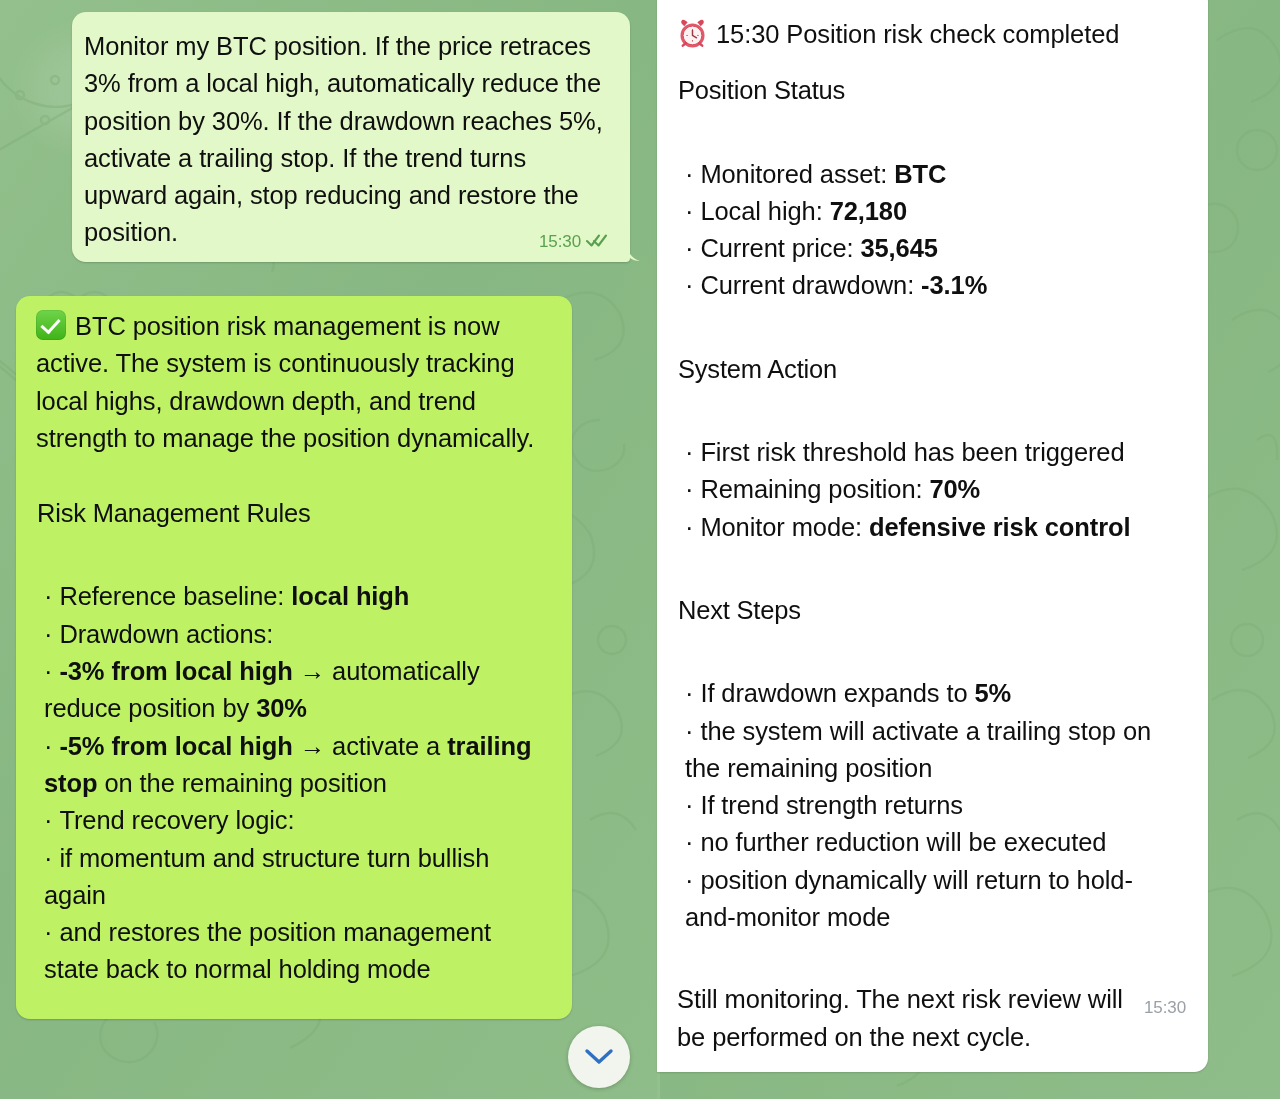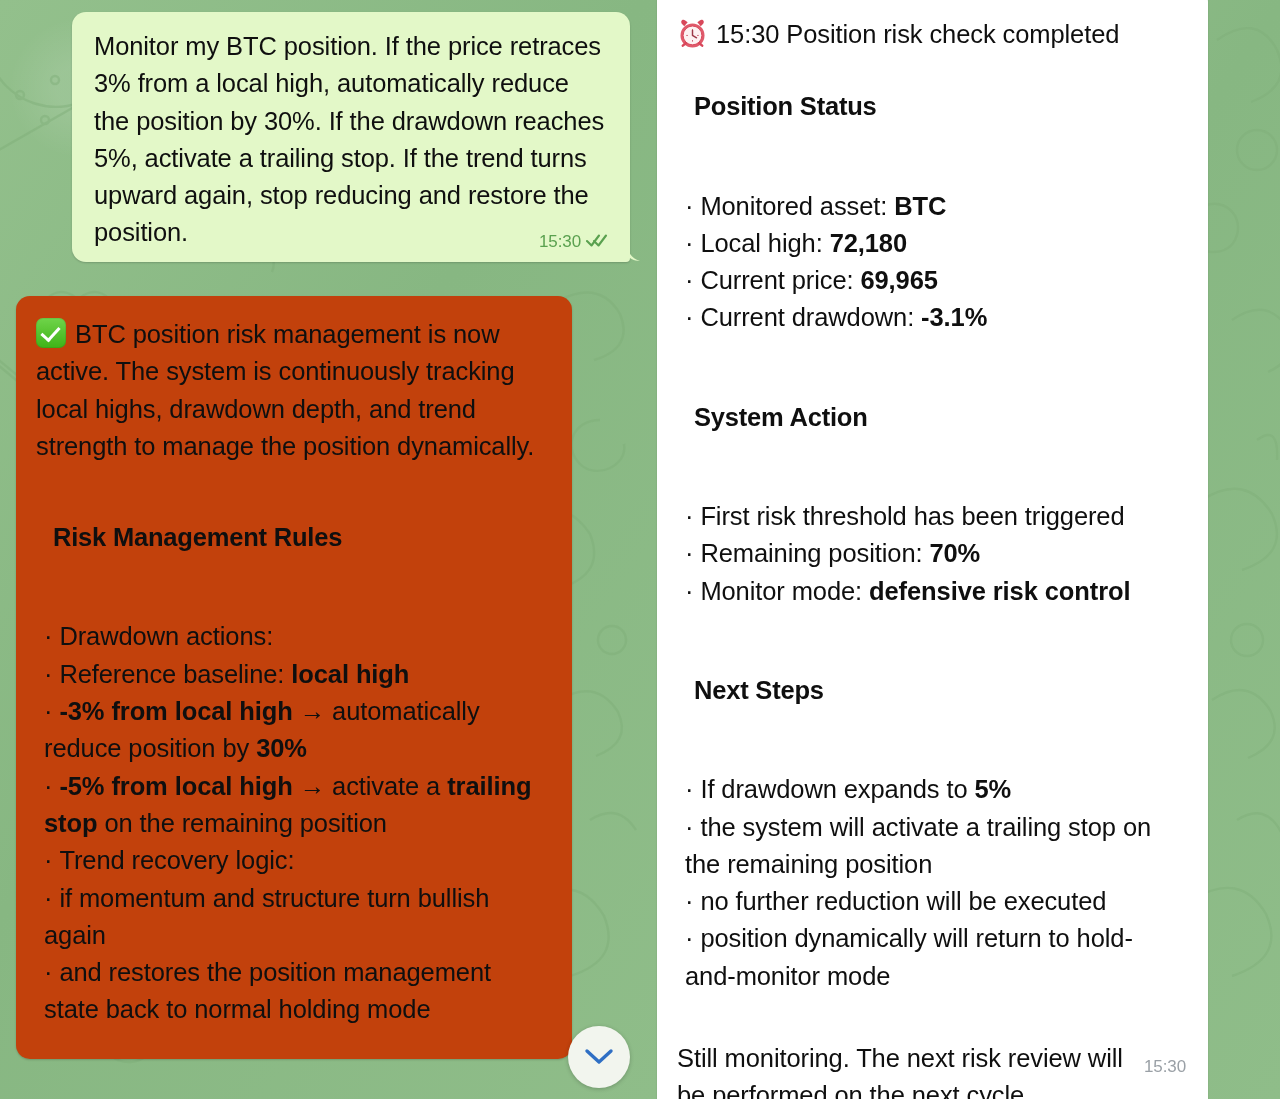--- a/index.html
+++ b/index.html
@@ -59,39 +59,39 @@
     font-size: 25.5px;
     line-height: 37.3px;
     color: #0f0f0f;
     letter-spacing: -0.1px;
   }
   .bubble-out {
     background: #e3f8c8;
     left: 72px;
     top: 12px;
     width: 558px;
-    padding: 16px 22px 10px 22px;
+    padding: 16px 22px 10px 12px;
     border-bottom-right-radius: 4px;
   }
   .bubble-out .tail {
     position: absolute;
     right: -11px;
     bottom: 0;
     width: 16px;
     height: 22px;
     overflow: hidden;
   }
   .bubble-out .tail svg { display:block; }
 
   .bubble-in-left {
-    background: #c2410c;
+    background: #bef264;
     left: 16px;
     top: 296px;
     width: 556px;
-    padding: 20px 20px 22px 20px;
+    padding: 12px 20px 22px 20px;
     border-radius: 14px;
     border-top-left-radius: 14px;
   }
 
   .bubble-in-right {
     background: #ffffff;
     left: 0px;
     top: -12px;
     width: 551px;
     padding: 28px 22px 16px 20px;
@@ -100,22 +100,22 @@
   }
 
   
   p.para {
     margin: 0;
   }
   .spacer { height: 37px; }
   .spacer-sm { height: 18px; }
   b, .b { font-weight: 700; }
   .heading {
-    font-weight: 700;
-    margin: 17px;
+    font-weight: 400;
+    margin: 1px;
     font-size: 25.5px;
     line-height: 37.3px;
     letter-spacing: -0.2px;
   }
   .bullets { margin: 8px; }
   .bullet-line { margin: 0; }
 
   
   .meta-out {
     position: absolute;
@@ -257,22 +257,22 @@
     </div>
 
     <div class="bubble bubble-in-left">
       <p class="para">
         <span class="emoji-check"></span><span>BTC position risk management is now active. The system is continuously tracking local highs, drawdown depth, and trend strength to manage the position dynamically.</span>
       </p>
       <div class="spacer"></div>
       <p class="heading">Risk Management Rules</p>
       <div class="spacer"></div>
       <div class="bullets">
+        <p class="bullet-line">·&nbsp;<span>Reference baseline: </span><b>local high</b></p>
         <p class="bullet-line">·&nbsp;<span>Drawdown actions:</span></p>
-        <p class="bullet-line">·&nbsp;<span>Reference baseline: </span><b>local high</b></p>
         <p class="bullet-line">·&nbsp;<b>-3% from local high</b><span> → automatically reduce position by </span><b>30%</b></p>
         <p class="bullet-line">·&nbsp;<b>-5% from local high</b><span> → activate a </span><b>trailing stop</b><span> on the remaining position</span></p>
         <p class="bullet-line">·&nbsp;<span>Trend recovery logic:</span></p>
         <p class="bullet-line">·&nbsp;<span>if momentum and structure turn bullish again</span></p>
         <p class="bullet-line">·&nbsp;<span>and restores the position management state back to normal holding mode</span></p>
       </div>
     </div>
 
     <div class="scroll-btn scroll-left">
       <svg width="30" height="20" viewBox="0 0 30 20">
@@ -326,41 +326,42 @@
         </span><span>15:30</span>&nbsp;<span>Position risk check completed</span>
       </p>
 
       <div class="spacer-sm"></div>
 
       <p class="heading">Position Status</p>
       <div class="spacer"></div>
       <div class="bullets">
         <p class="bullet-line">·&nbsp;<span>Monitored asset: </span><b>BTC</b></p>
         <p class="bullet-line">·&nbsp;<span>Local high: </span><b>72,180</b></p>
-        <p class="bullet-line">·&nbsp;<span>Current price: </span><b>69,965</b></p>
+        <p class="bullet-line">·&nbsp;<span>Current price: </span><b>35,645</b></p>
         <p class="bullet-line">·&nbsp;<span>Current drawdown: </span><b>-3.1%</b></p>
       </div>
 
       <div class="spacer"></div>
 
       <p class="heading">System Action</p>
       <div class="spacer"></div>
       <div class="bullets">
         <p class="bullet-line">·&nbsp;<span>First risk threshold has been triggered</span><b></b></p>
         <p class="bullet-line">·&nbsp;<span>Remaining position: </span><b>70%</b></p>
         <p class="bullet-line">·&nbsp;<span>Monitor mode: </span><b>defensive risk control</b></p>
       </div>
 
       <div class="spacer"></div>
 
       <p class="heading">Next Steps</p>
       <div class="spacer"></div>
       <div class="bullets">
         <p class="bullet-line">·&nbsp;<span>If drawdown expands to </span><b>5%</b></p>
         <p class="bullet-line">·&nbsp;<span>the system will activate a trailing stop on the remaining position</span></p>
+        <p class="bullet-line">·&nbsp;<span>If trend strength returns</span></p>
         <p class="bullet-line">·&nbsp;<span>no further reduction will be executed</span></p>
         <p class="bullet-line">·&nbsp;<span>position dynamically will return to hold-and-monitor mode</span></p>
       </div>
 
       <div class="spacer"></div>
 
       <p class="para">
         <span class="meta-in">15:30</span><span>Still monitoring. The next risk review will be performed on the next cycle.</span>
       </p>
     </div>

